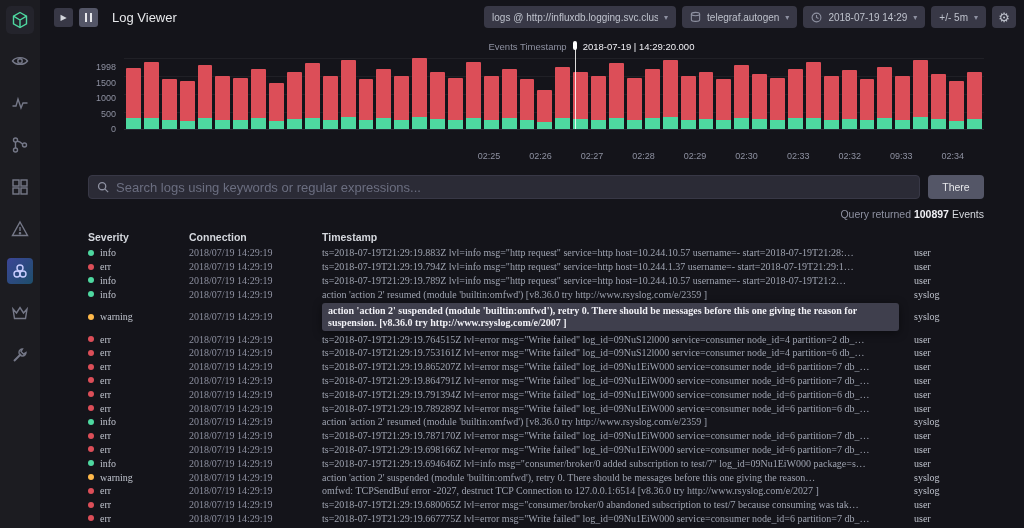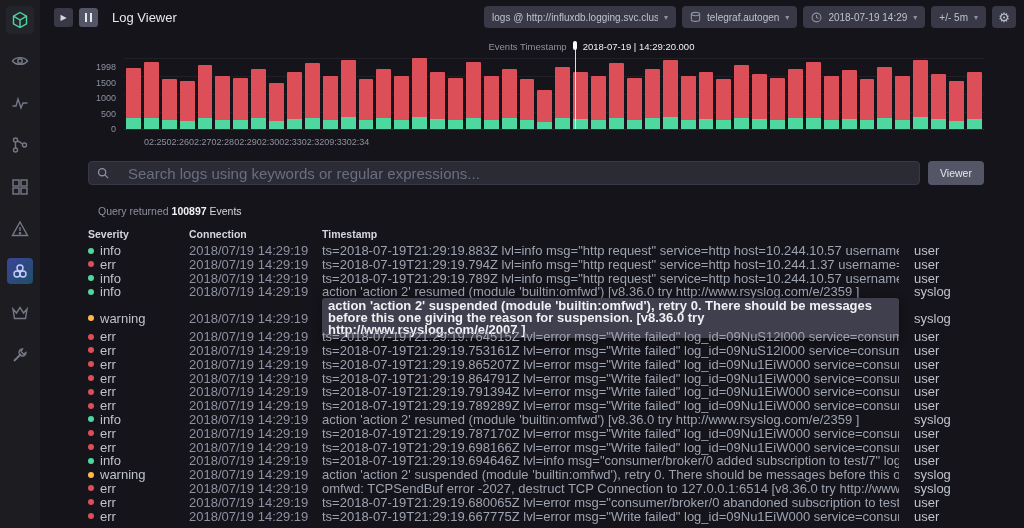--- a/index.html
+++ b/index.html
@@ -51,47 +51,47 @@
   .bars { position:absolute; inset:0; display:flex; align-items:flex-end; gap:3px;
     padding:0 2px; }
   .hbar { flex:1; display:flex; flex-direction:column; border-radius:1px 1px 0 0; overflow:hidden; }
   .seg { width:100%; }
   .marker { position:absolute; top:-15px; bottom:0; width:1px;
     background:rgba(255,255,255,0.85); z-index:2; }
   .marker-handle { position:absolute; top:-2px; left:-1.5px; width:4px; height:9px;
     border-radius:2px; background:#fff; }
   .cur-label { position:absolute; top:-17px; font-size:9.5px; color:#8e91a1; white-space:nowrap; }
   .cur-value { position:absolute; top:-17px; font-size:9.5px; color:#f0f0f5; white-space:nowrap; }
-  .x-axis { display:flex; justify-content:flex-start; padding:7px 20px 0 56px;
-    font-size:9px; color:#8e91a1; }
+  .x-axis { display:flex; justify-content:flex-end; padding:21px 20px 0 56px;
+    font-size:9px; color:#8e91a1;gap:29px; }
   
   .search-section { margin-left:40px; padding:14px 40px 0 48px; display:flex; gap:8px; }
   .search-box { flex:1; height:24px; background:#2b2b36; border:1px solid #383846;
     border-radius:4px; display:flex; align-items:center; padding:0 8px; gap:7px; }
   .search-box input { flex:1; background:transparent; border:none; outline:none;
-    color:#d4d7dd; font-size:15px; font-family:"Liberation Sans", sans-serif;margin-left:12px; }
+    color:#d4d7dd; font-size:13px; font-family:"Liberation Sans", sans-serif; }
   .search-box input::placeholder { color:#6b6e80; }
   .search-btn { width:56px; height:24px; background:#545667; border:none;
     border-radius:4px; color:#e7e8eb; font-size:10.5px; cursor:pointer;
     font-family:"Liberation Sans", sans-serif; }
   
-  .meta-row { margin-left:40px; padding:20px 40px 0 58px; display:flex;
-    align-items:center; font-size:10.5px; color:#8e91a1; }
+  .meta-row { margin-left:40px; padding:9px 40px 0 58px; display:flex;
+    align-items:center; font-size:10.5px; color:#8e91a1;justify-content:flex-end; }
   .meta-count { color:#f0f0f5; font-weight:bold; }
   .meta-suffix { color:#d4d7dd; }
   .chip { background:#3d3d4a; border-radius:3px; padding:2px 7px; display:flex;
     gap:7px; align-items:center; font-family:"DejaVu Sans Mono", monospace;
     font-size:9.5px; color:#c6cad3; cursor:pointer; }
   .chip-close { color:#8e91a1; cursor:pointer; font-size:10px; }
   
   .table { margin-left:40px; padding:8px 40px 0 48px; }
   .thead, .lrow { display:grid; grid-template-columns:86px 118px 1fr 70px;
     column-gap:15px; align-items:center; }
   .thead { font-size:10.5px; font-weight:bold; color:#d4d7dd; height:18px; }
-  .lrow { height:13.8px; font-family:Liberation Sans, sans-serif; font-size:13px;
+  .lrow { height:13.8px; font-family:Liberation Serif, serif; font-size:10px;
     color:#9ea3b0; cursor:pointer; }
   .c-sev { display:flex; align-items:center; gap:6px; color:#bec2cc; }
   .dot { width:6px; height:6px; border-radius:50%; flex:none; }
   .c-ts { color:#8e91a1; white-space:nowrap; }
   .c-msg { white-space:nowrap; overflow:hidden; }
   .c-fac { color:#bec2cc; }
   .lrow.expanded { height:31px; }
   .lrow.expanded .c-msg { white-space:normal; background:#3f3f4d; color:#f0f0f5;
     font-weight:bold; padding:2px 6px; border-radius:3px; line-height:12px;
     box-shadow:0 2px 10px rgba(0,0,0,0.45); overflow:visible; }
@@ -425,21 +425,21 @@
 </section>
 
 <section class="search-section">
   <div class="search-box">
     <svg width="12" height="12" viewBox="0 0 14 14" fill="none" stroke="#8e91a1" stroke-width="1.5">
       <circle cx="6" cy="6" r="4.2"></circle>
         <path d="M9.2 9.2 L13 13"></path>
     </svg>
     <input type="text" placeholder="Search logs using keywords or regular expressions..." style="">
   </div>
-  <button class="search-btn">Viewer</button>
+  <button class="search-btn">There</button>
 </section>
 
 <div class="meta-row">
   <span>
     <span>Query returned</span>
     <span class="meta-count">100897</span>
     <span class="meta-suffix">Events</span>
   </span>
 </div>
 

